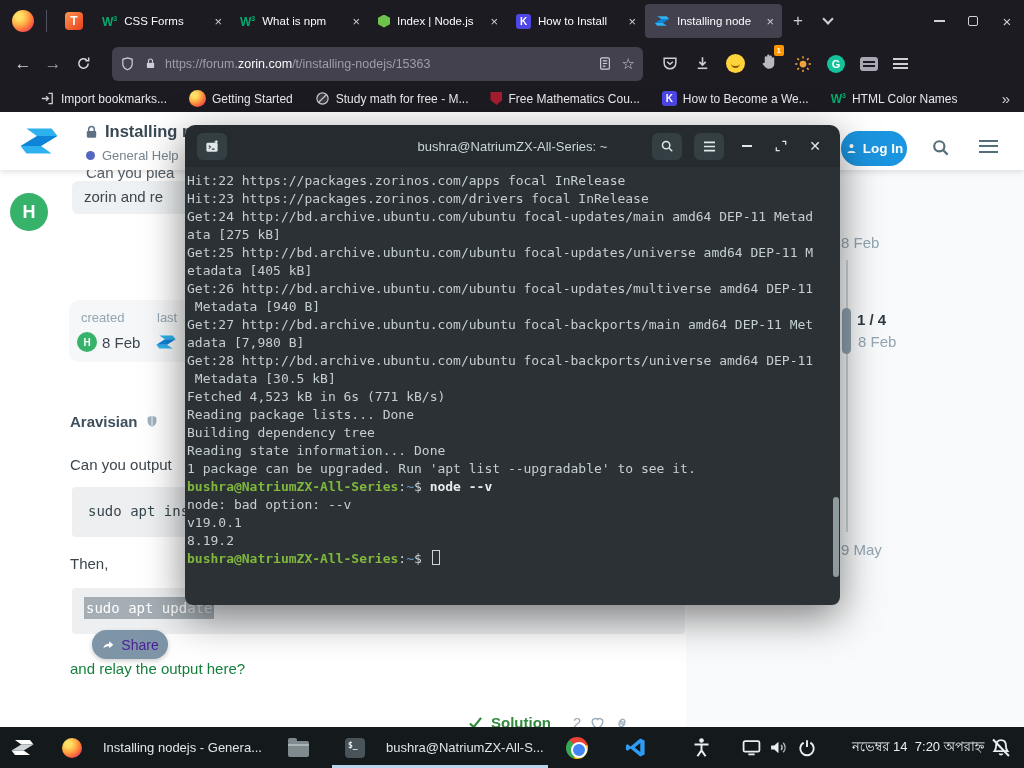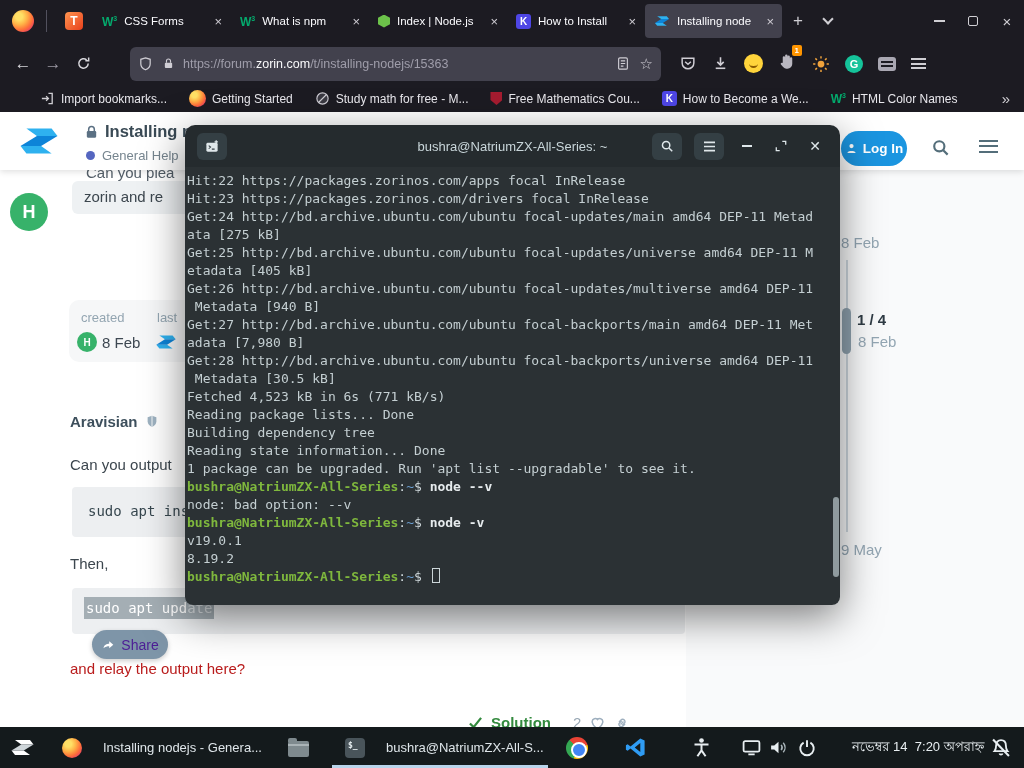--- a/index.html
+++ b/index.html
@@ -38,21 +38,21 @@
   .win-controls { margin-left:auto; display:flex; align-items:center; height:42px; }
   .wc { width:34px; height:42px; display:flex; align-items:center; justify-content:center; color:#d0cfd4; }
   .wc-min { width:11px; height:2px; background:#d0cfd4; }
   .wc-max { width:10px; height:10px; border:1.5px solid #d0cfd4; border-radius:2px; position:relative; }
   .wc-x { font-size:15px; }
 
   .navbar { position:absolute; top:42px; left:0; right:0; height:43px; display:flex; align-items:center; padding-left:8px; }
   .nav-btn { width:30px; height:30px; display:flex; align-items:center; justify-content:center; }
   .arrow { font-size:17px; color:#d7d6db; }
   .arrow.dim { color:#9d9aa5; }
-  .urlbar { width:531px; height:34px; margin-left:32px; background:#42414d; border-radius:6px;
+  .urlbar { width:531px; height:34px; margin-left:14px; background:#42414d; border-radius:6px;
     display:flex; align-items:center; padding:0 8px; }
   .url-text { font-size:12.5px; color:#9f9daa; margin-left:8px; flex:1; white-space:nowrap; overflow:hidden; }
   .url-text b { color:#f9f9fb; font-weight:normal; }
   .url-icons { display:flex; align-items:center; gap:10px; }
   .star { color:#cfcdd4; font-size:15px; }
   .ext-row { display:flex; align-items:center; gap:15px; margin-left:18px; }
   .badge-wrap { position:relative; }
   .ext-badge { position:absolute; top:-7px; right:-5px; background:#ff9500; color:#fff; font-size:8px;
     font-weight:bold; border-radius:2px; padding:1px 3px; }
   .ic-avatar { width:19px; height:19px; border-radius:50%; background:#ffd43b; position:relative; }
@@ -119,21 +119,21 @@
     font-size:14px; color:#37474f; }
   .p2 { position:absolute; left:70px; top:443px; font-size:15px; color:#3c464e; }
   .code2 { top:476px; height:46px; }
   .code2 .codeline { position:absolute; left:12px; top:12px; font-family:"DejaVu Sans Mono", monospace; font-size:14px; }
   .sel1 { background:#a4aeb4; color:#ffffff; padding:3px 0 3px 2px; }
   .sel2 { background:#a4aeb4; color:#d9dee1; padding:3px 2px 3px 0; }
   .share-btn { position:absolute; left:92px; top:518px; width:76px; height:29px; background:#7e95a8;
     border:none; border-radius:15px; color:#4c1d95; font-size:14px;
     display:flex; align-items:center; justify-content:center; gap:6px; z-index:2;
     box-shadow:0 2px 5px rgba(0,0,0,0.2); }
-  .p3 { position:absolute; left:70px; top:548px; font-size:15px; color:#b91c1c; }
+  .p3 { position:absolute; left:70px; top:548px; font-size:15px; color:#15803d; }
   .solution-row { position:absolute; left:468px; top:602px; display:flex; align-items:center; gap:8px; }
   .solution-label { color:#338a3e; font-weight:bold; font-size:15px; }
   .like-count { color:#97a6b3; font-size:15px; margin-left:14px; }
 
   .tl-line { position:absolute; left:846px; top:148px; width:2px; height:272px; background:#cdd7de; }
   .tl-thumb { position:absolute; left:842px; top:196px; width:9px; height:46px; background:#8fa2af; border-radius:5px; }
   .tl-top { position:absolute; left:841px; top:122px; font-size:15px; color:#93a6b3; }
   .tl-pos { position:absolute; left:857px; top:199px; font-size:15px; font-weight:bold; color:#2f3b44; }
   .tl-cur { position:absolute; left:858px; top:221px; font-size:15px; color:#93a6b3; }
   .tl-end { position:absolute; left:841px; top:429px; font-size:15px; color:#93a6b3; }
@@ -480,21 +480,20 @@
         <div class="tline">adata [7,980 B]</div>
         <div class="tline">Get:28 http://bd.archive.ubuntu.com/ubuntu focal-backports/universe amd64 DEP-11</div>
         <div class="tline"> Metadata [30.5 kB]</div>
         <div class="tline">Fetched 4,523 kB in 6s (771 kB/s)</div>
         <div class="tline">Reading package lists... Done</div>
         <div class="tline">Building dependency tree</div>
         <div class="tline">Reading state information... Done</div>
         <div class="tline">1 package can be upgraded. Run 'apt list --upgradable' to see it.</div>
         <div class="tline"><span class="pu">bushra@NatriumZX-All-Series</span><span class="pc">:</span><span class="pt">~</span><span class="pc">$ </span><span class="cm">node --v</span></div>
         <div class="tline">node: bad option: --v</div>
-        <div class="tline"><span class="pu">bushra@NatriumZX-All-Series</span><span class="pc">:</span><span class="pt">~</span><span class="pc">$ </span><span class="cm">node -v</span></div>
         <div class="tline">v19.0.1</div>
         <div class="tline">8.19.2</div>
         <div class="tline"><span class="pu">bushra@NatriumZX-All-Series</span><span class="pc">:</span><span class="pt">~</span><span class="pc">$ </span><span class="cm"></span><span class="cursor"></span></div>
       </div>
     <div class="term-scroll"></div>
   </div>
 
   <div class="taskbar">
     <div class="tk" style="left:10px">
       <svg width="25" height="25" viewBox="0 0 100 100">

